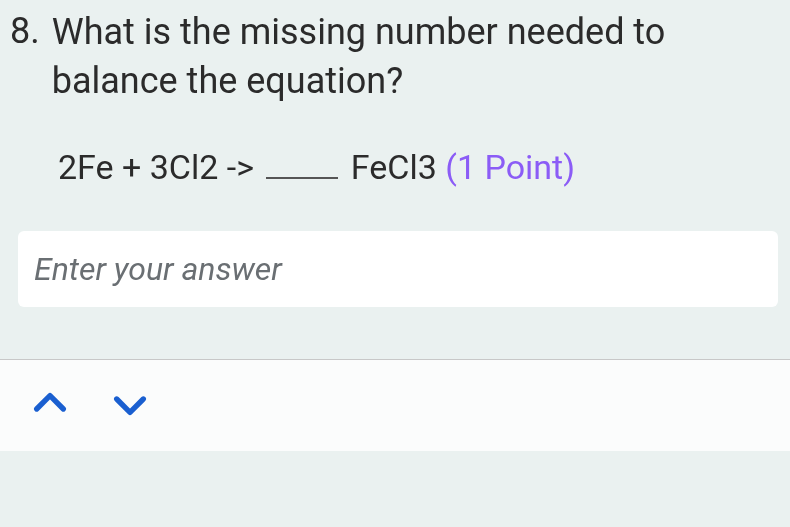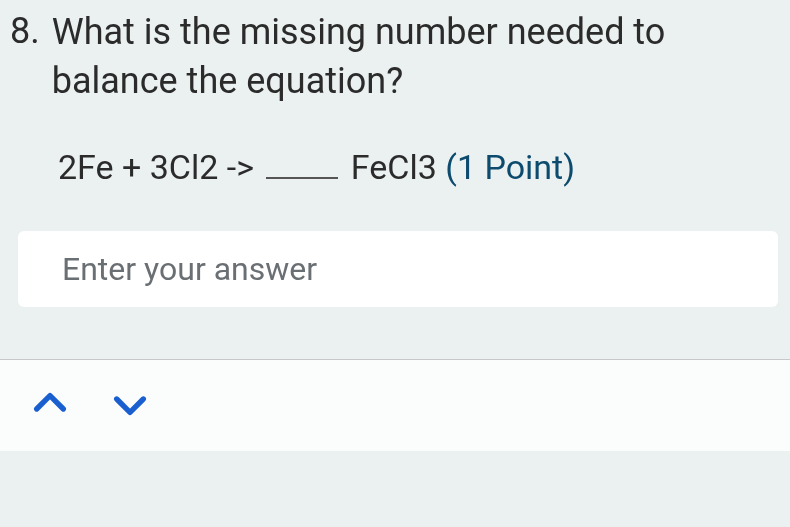--- a/index.html
+++ b/index.html
@@ -29,41 +29,42 @@
     font-size: 36px;
     color: #2b2b2b;
     line-height: 1.35;
   }
   .equation-row {
     padding: 42px 0 0 58px;
     font-size: 34px;
     color: #2b2b2b;
   }
   .equation-row .points {
-    color: #0c4a6e;
+    color: #8b5cf6;
   }
   .blank {
     display: inline-block;
     border-bottom: 2px solid #555;
     width: 72px;
     vertical-align: baseline;
     margin: 0 4px;
   }
   .answer-input {
     display: block;
     margin: 44px 0 0 18px;
     width: 760px;
     height: 76px;
     border: none;
     background: #ffffff;
     border-radius: 6px;
     font-size: 32px;
     color: #2b2b2b;
-    padding: 0 44px;
+    padding: 0 16px;
     font-family: inherit;
+    font-style: italic;
   }
   .answer-input::placeholder {
     color: #6a6f73;
   }
   .spacer {
     height: 52px;
     background: #eaf1f0;
   }
   .toolbar {
     border-top: 1px solid #c8c8c8;

